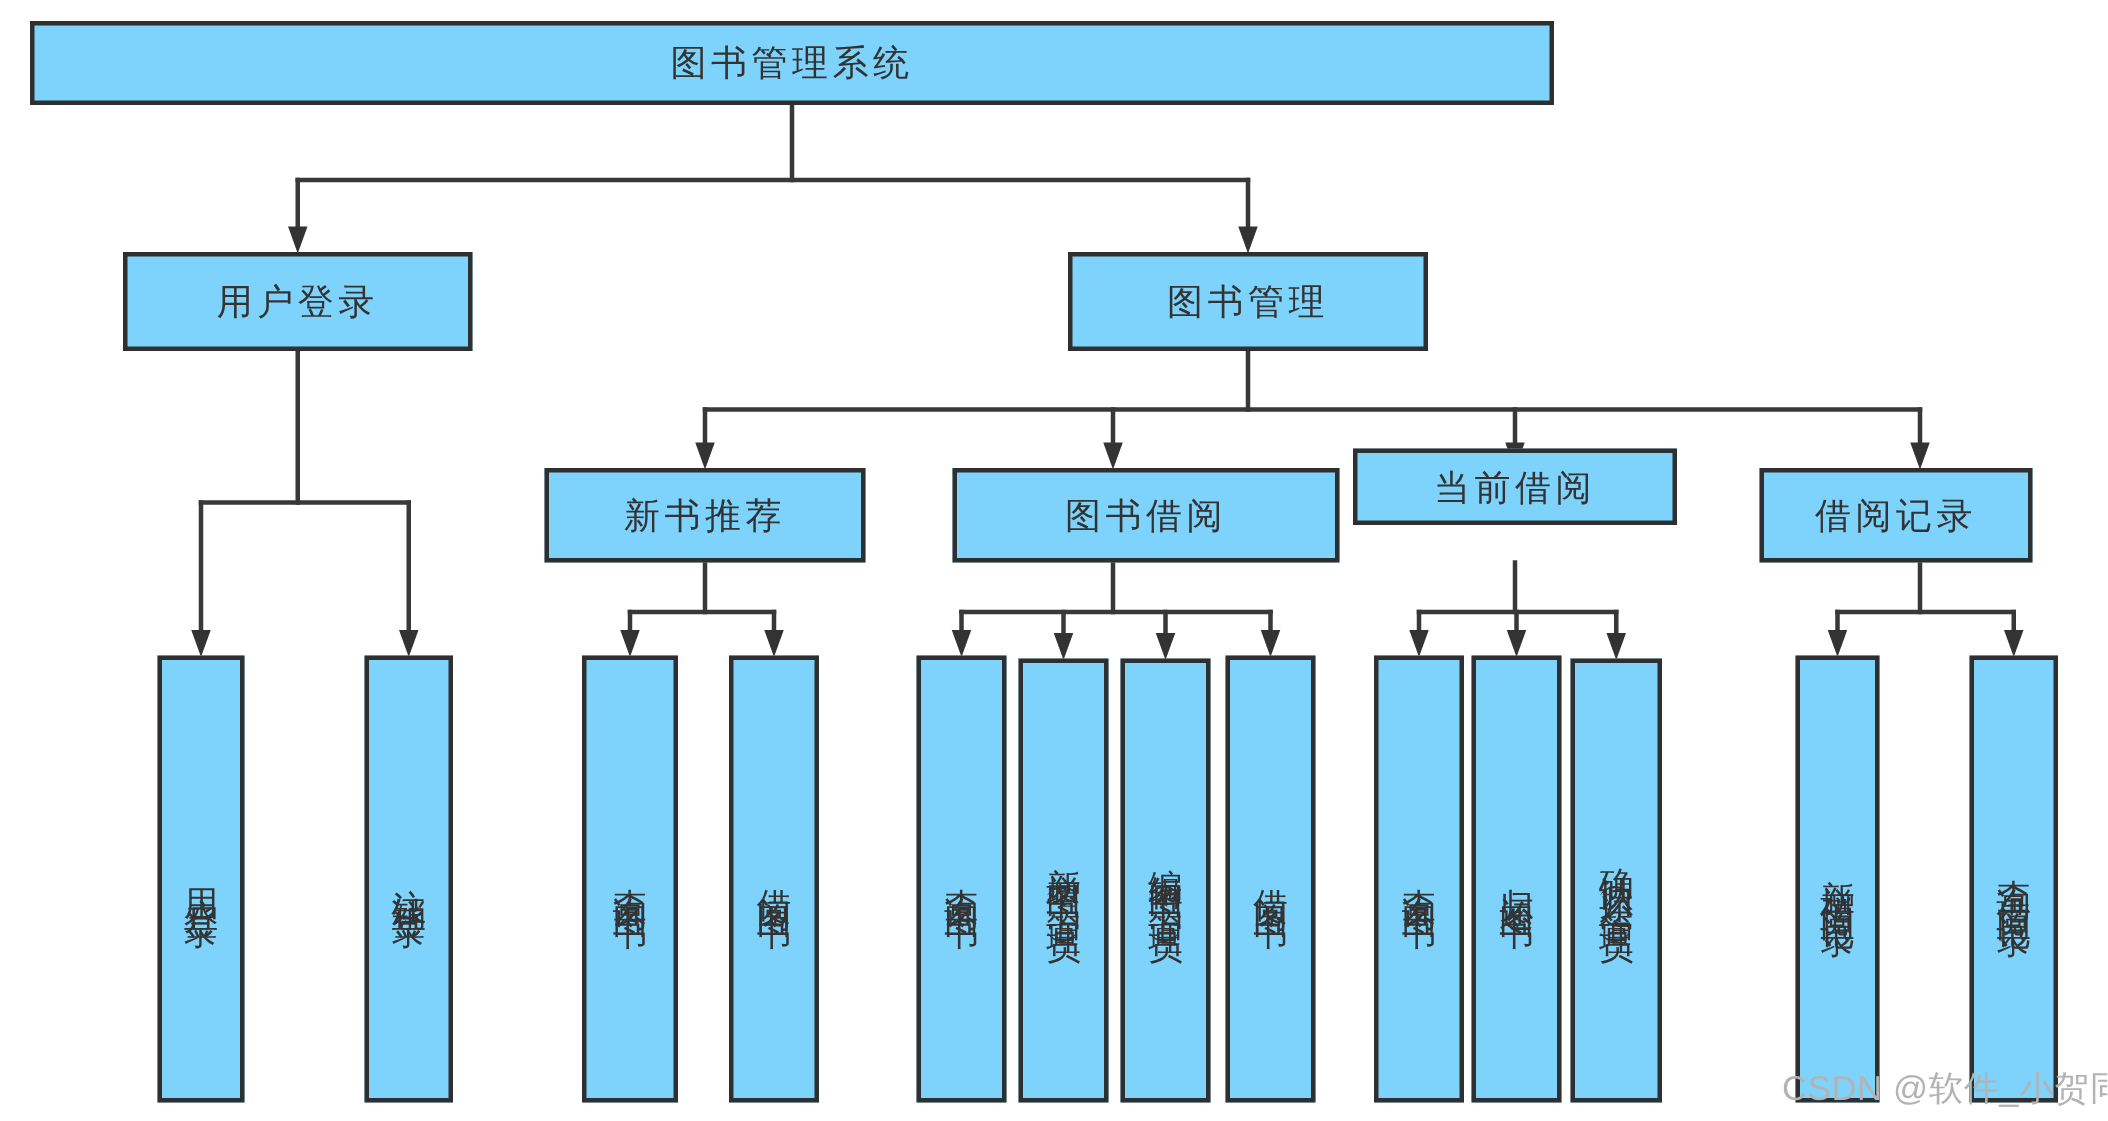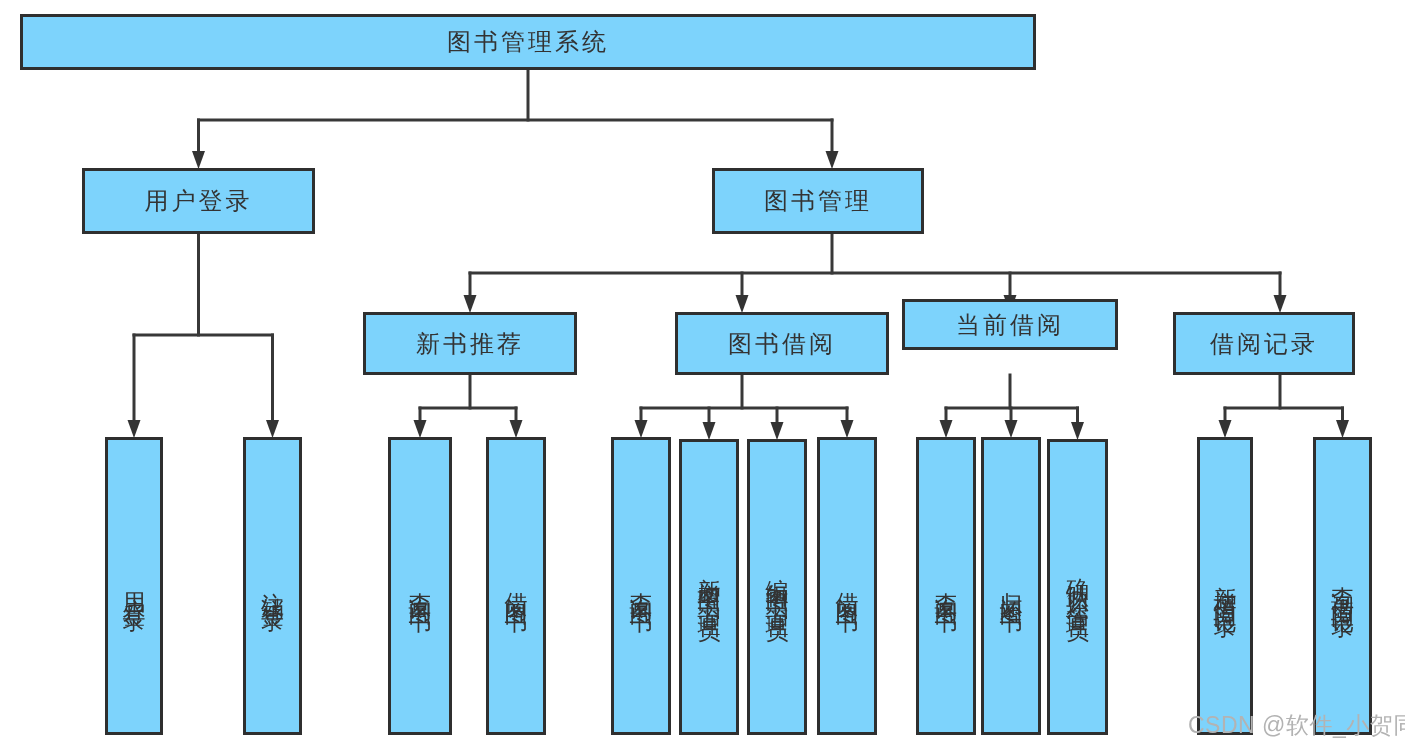--- a/index.html
+++ b/index.html
@@ -113,27 +113,27 @@
       <line x1="1342.5" y1="408" x2="1342.5" y2="423"></line>
       <polygon points="1336,420 1349,420 1342.5,438"></polygon>
     </svg>
   <div class="watermark">CSDN @软件_小贺同学</div>
 <div class="node h" style="left: 20px; top: 14px; width: 1016px; height: 56px;">
       <span class="lbl">图书管理系统</span>
     </div>
     <div class="node h" style="left: 82px; top: 168px; width: 233px; height: 66px;">
       <span class="lbl">用户登录</span>
     </div>
-    <div class="node h" style="left: 712px; top: 168px; width: 212px; height: 66px;">
+    <div class="node h" style="left: 712px; top: 168px; width: 240px; height: 66px;">
       <span class="lbl">图书管理</span>
     </div>
     <div class="node h" style="left: 363px; top: 312px; width: 214px; height: 63px; text-align: right;">
       <span class="lbl">新书推荐</span>
     </div>
-    <div class="node h" style="left: 635px; top: 312px; width: 214px; height: 63px; margin-left: 40px;">
+    <div class="node h" style="left: 635px; top: 312px; width: 258px; height: 63px;">
       <span class="lbl">图书借阅</span>
     </div>
     <div class="node h" style="left: 902px; top: 299px; width: 216px; height: 51px;">
       <span class="lbl">当前借阅</span>
     </div>
     <div class="node h" style="left: 1173px; top: 312px; width: 182px; height: 63px;">
       <span class="lbl">借阅记录</span>
     </div>
     <div class="node v" style="left: 105px; top: 437px; width: 58px; height: 298px;">
       <span class="lbl">用户登录</span>

